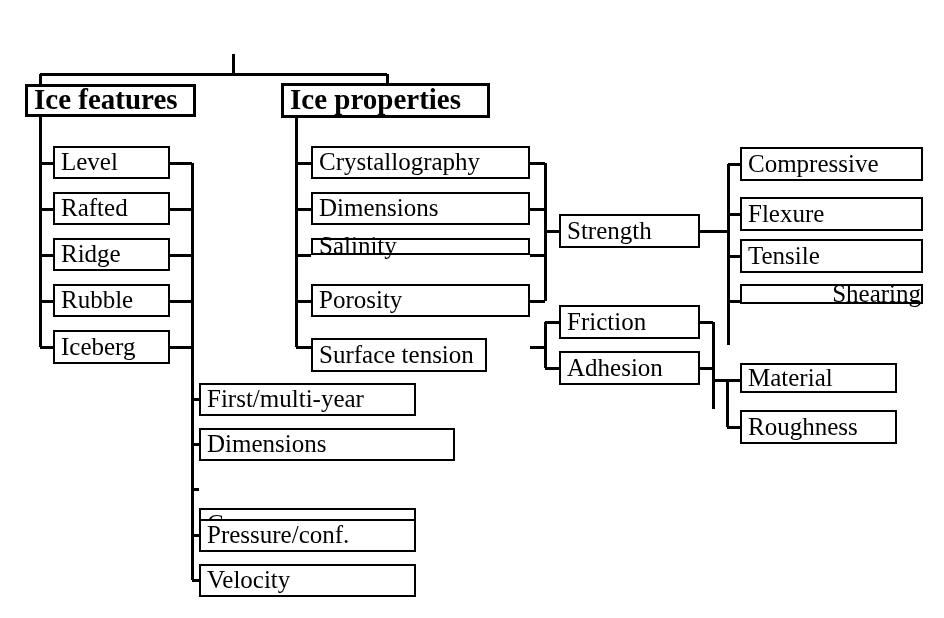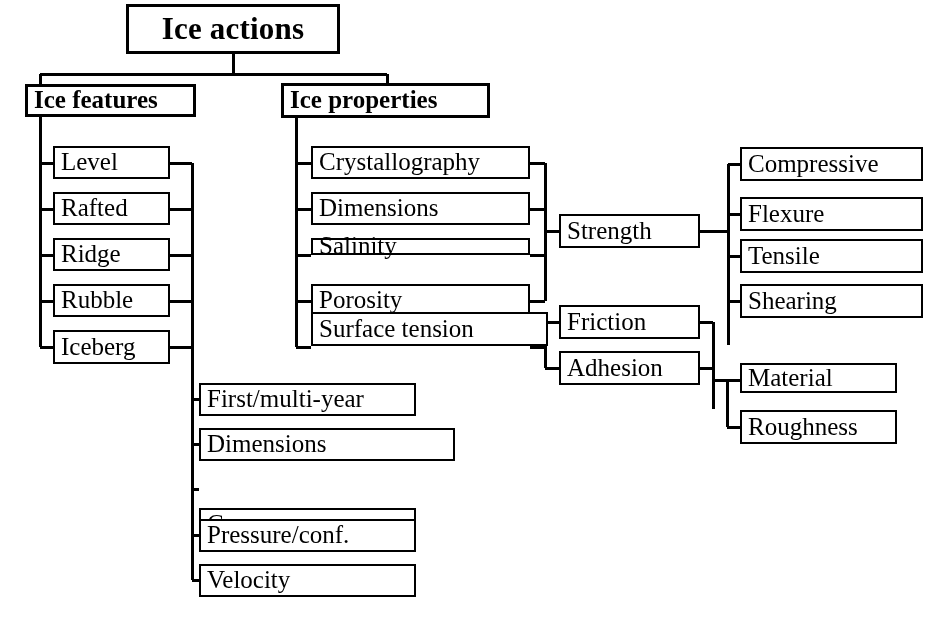--- a/index.html
+++ b/index.html
@@ -36,21 +36,21 @@
   .node.root {
     border-width: 3px;
     font-weight: bold;
     font-size: 31px;
     justify-content: center;
     letter-spacing: 0.2px;
   }
   .node.level2 {
     border-width: 3px;
     font-weight: bold;
-    font-size: 25px;
+    font-size: 29px;
     justify-content: flex-start;
     padding-left: 6px;
   }
   .node.leaf {
     border-width: 2px;
     font-weight: normal;
     font-size: 25px;
     justify-content: flex-start;
     padding-left: 6px;
   }
@@ -120,23 +120,20 @@
       <path d="M700,322 L713,322"></path>
       <path d="M700,368 L713,368"></path>
       <path d="M713,322 L713,409"></path>
       <path d="M713,380 L727,380"></path>
       <path d="M727,380 L727,427"></path>
       <path d="M727,380 L740,380"></path>
       <path d="M727,427 L740,427"></path>
     </g>
   </svg>
 
-  <div class="node root" style="left:126px; top:4px; width:214px; height:50px;">
-    <span class="label">Ice actions</span>
-  </div>
 
   <div class="node level2" style="left:25px; top:84px; width:171px; height:33px;">
     <span class="label">Ice features</span>
   </div>
   <div class="node level2" style="left:281px; top:83px; width:209px; height:35px;">
     <span class="label">Ice properties</span>
   </div>
 
   <div class="node leaf" style="left:53px; top:146px; width:117px; height:33px;">
     <span class="label">Level</span>
@@ -175,21 +172,21 @@
   </div>
   <div class="node leaf" style="left:311px; top:192px; width:219px; height:33px;">
     <span class="label">Dimensions</span>
   </div>
   <div class="node leaf" style="left:311px; top:238px; width:219px; height:17px;">
     <span class="label">Salinity</span>
   </div>
   <div class="node leaf" style="left:311px; top:284px; width:219px; height:33px;">
     <span class="label">Porosity</span>
   </div>
-  <div class="node leaf" style="left:311px; top:312px; width:237px; height:34px;">
+  <div class="node leaf" style="left:311px; top:338px; width:176px; height:34px;">
     <span class="label">Surface tension</span>
   </div>
 
   <div class="node leaf" style="left:559px; top:214px; width:141px; height:34px;">
     <span class="label">Strength</span>
   </div>
   <div class="node leaf" style="left:559px; top:305px; width:141px; height:34px;">
     <span class="label">Friction</span>
   </div>
   <div class="node leaf" style="left:559px; top:351px; width:141px; height:34px;">
@@ -198,21 +195,21 @@
 
   <div class="node leaf" style="left:740px; top:147px; width:183px; height:34px;">
     <span class="label">Compressive</span>
   </div>
   <div class="node leaf" style="left:740px; top:197px; width:183px; height:34px;">
     <span class="label">Flexure</span>
   </div>
   <div class="node leaf" style="left:740px; top:239px; width:183px; height:34px;">
     <span class="label">Tensile</span>
   </div>
-  <div class="node leaf" style="left:740px; top:284px; width:183px; height:34px;">
+  <div class="node leaf" style="left:740px; top:284px; width:183px; height:20px;justify-content:flex-end;">
     <span class="label">Shearing</span>
   </div>
 
   <div class="node leaf" style="left:740px; top:363px; width:157px; height:30px;">
     <span class="label">Material</span>
   </div>
   <div class="node leaf" style="left:740px; top:410px; width:157px; height:34px;">
     <span class="label">Roughness</span>
   </div>
 

